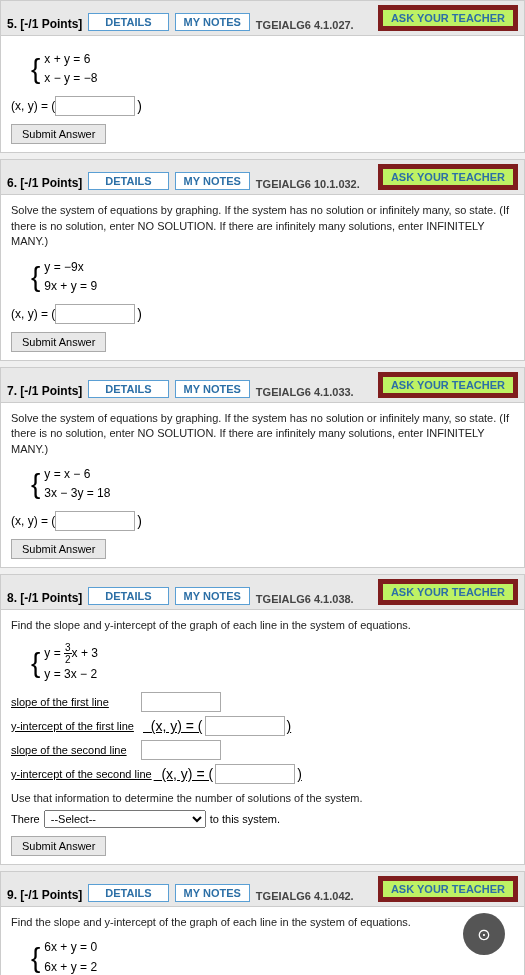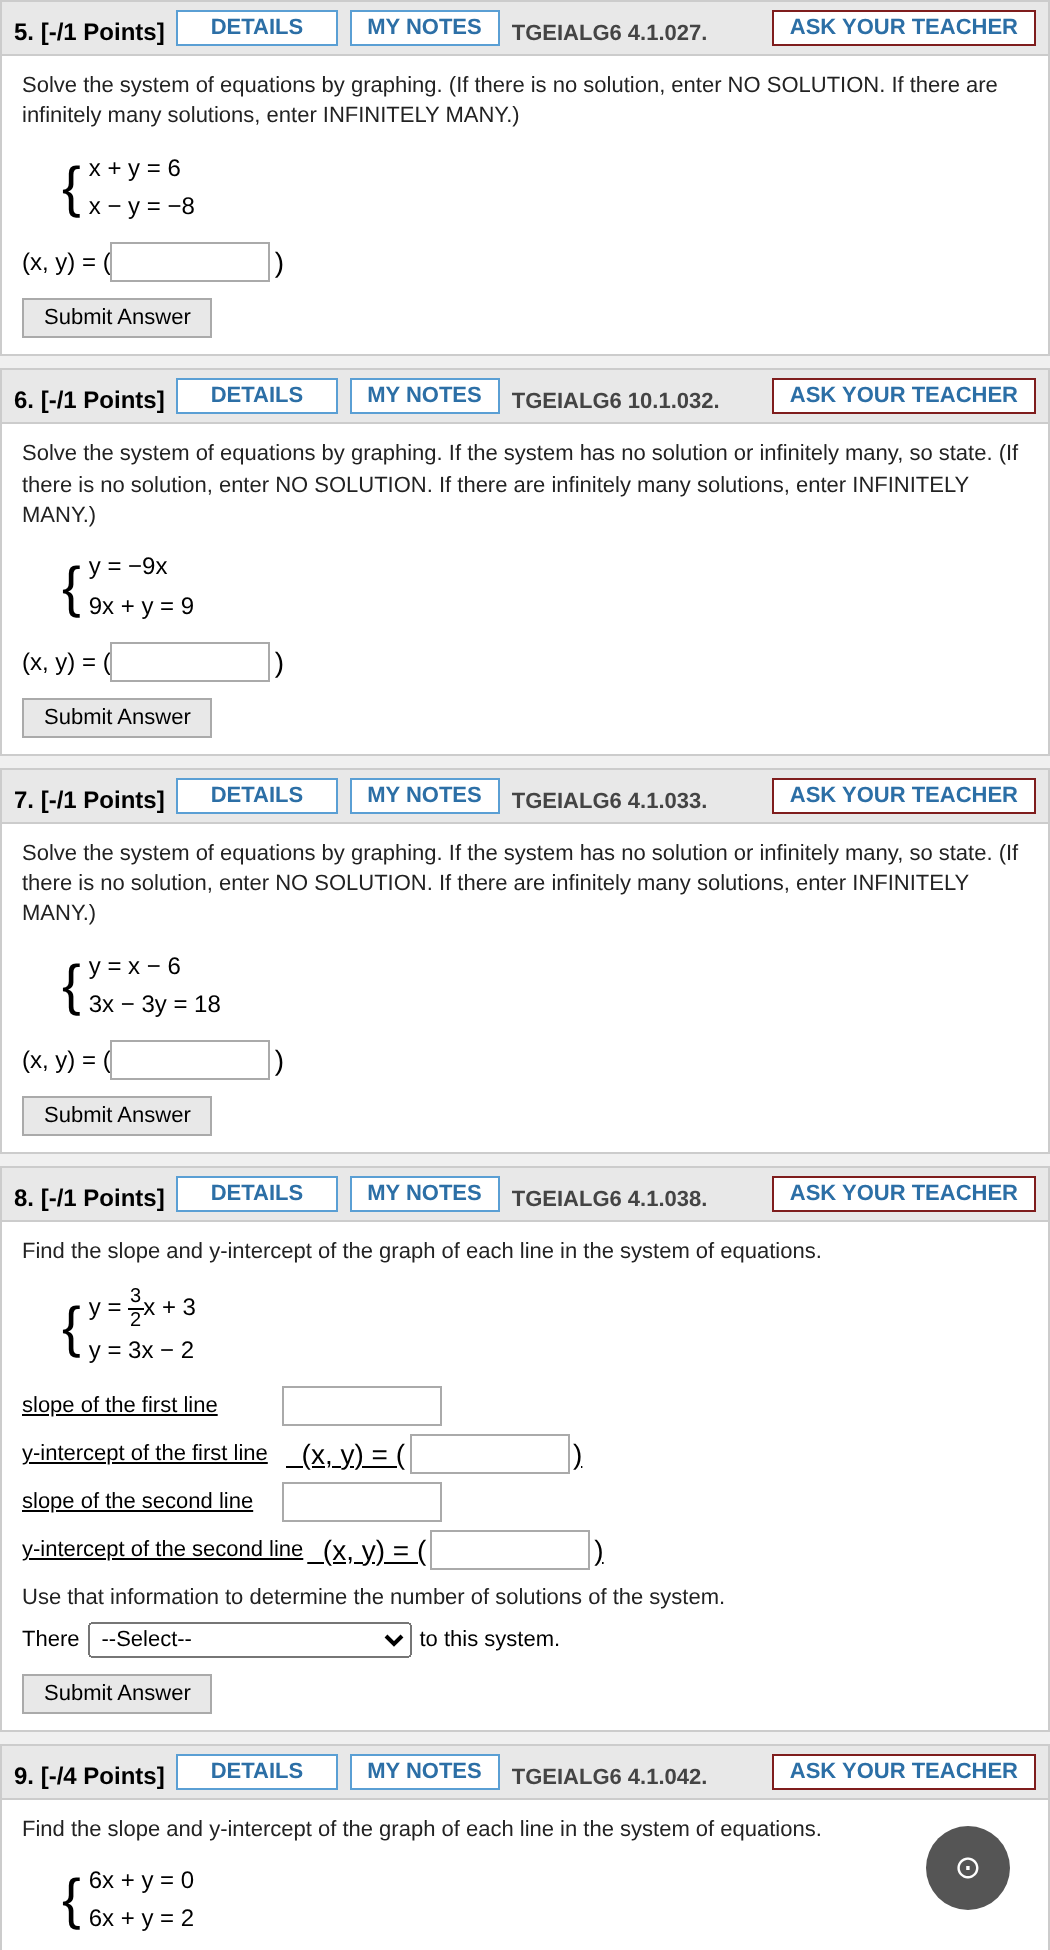--- a/index.html
+++ b/index.html
@@ -45,22 +45,22 @@
       font-weight: bold;
       cursor: pointer;
     }
     .tag-code {
       font-size: 11px;
       color: #444;
       font-weight: bold;
     }
     .btn-askteacher {
       margin-left: auto;
-      background: #ffffff;
-      border: 1px solid #7f1d1d;
+      background: #bef264;
+      border: 5px solid #7f1d1d;
       color: #2c6fa6;
       padding: 2px 8px;
       font-size: 11px;
       font-weight: bold;
       cursor: pointer;
       white-space: nowrap;
     }
     .problem-body {
       padding: 8px 10px;
     }
@@ -177,21 +177,20 @@
 <div id="problems-container">
     <div class="problem-block">
       <div class="problem-header">
     <span class="problem-number">5. [-/1 Points]</span>
     <button class="btn-details">DETAILS</button>
     <button class="btn-mynotes">MY NOTES</button>
     <span class="tag-code">TGEIALG6 4.1.027.</span>
     <button class="btn-askteacher">ASK YOUR TEACHER</button>
   </div>
       <div class="problem-body">
-        <p class="problem-text">Solve the system of equations by graphing. (If there is no solution, enter NO SOLUTION. If there are infinitely many solutions, enter INFINITELY MANY.)</p>
         <div class="equation-system"><span class="brace">{</span><span class="eq-lines"><span class="eq-line">x + y = 6</span><span class="eq-line">x − y = −8</span></span></div>
         <div class="answer-row">
       <span>(x, y) = (</span>
       <input type="text" style="width: 80px;">
       <span class="paren">)</span>
     </div>
         <button class="submit-btn">Submit Answer</button>
       </div>
     </div>
     <div class="problem-block">
@@ -272,21 +271,21 @@
         <option value="none">is no solution</option>
         <option value="infinite">are infinitely many solutions</option>
       </select>
       <span>to this system.</span>
     </div>
         <button class="submit-btn">Submit Answer</button>
       </div>
     </div>
     <div class="problem-block">
       <div class="problem-header">
-    <span class="problem-number">9. [-/4 Points]</span>
+    <span class="problem-number">9. [-/1 Points]</span>
     <button class="btn-details">DETAILS</button>
     <button class="btn-mynotes">MY NOTES</button>
     <span class="tag-code">TGEIALG6 4.1.042.</span>
     <button class="btn-askteacher">ASK YOUR TEACHER</button>
   </div>
       <div class="problem-body">
         <p class="problem-text">Find the slope and y-intercept of the graph of each line in the system of equations.</p>
         <div class="equation-system"><span class="brace">{</span><span class="eq-lines"><span class="eq-line">6x + y = 0</span><span class="eq-line">6x + y = 2</span></span></div>
       </div>
     </div>

